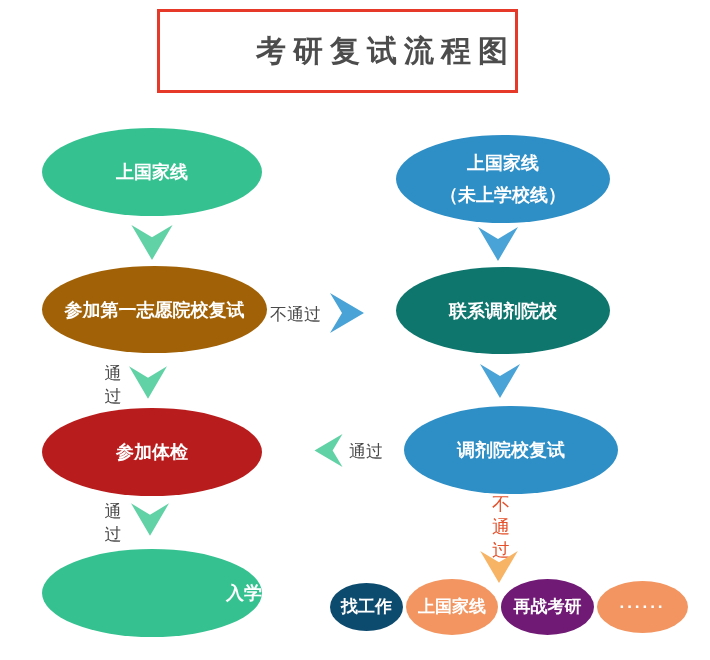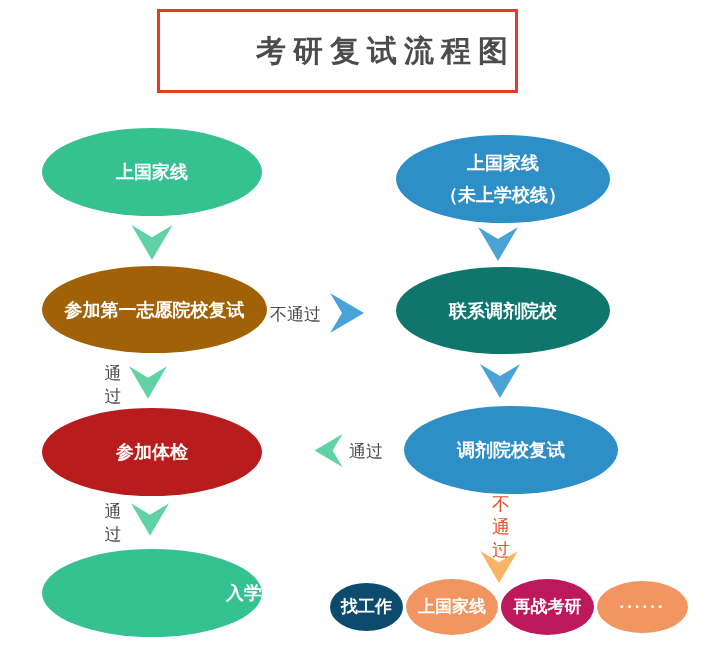--- a/index.html
+++ b/index.html
@@ -106,20 +106,20 @@
     <polygon points="34,0 0,20 34,40 22,20" fill="#61d2a5"></polygon>
   </svg>
   <div class="hlabel" style="left:349px;top:440px">通过</div>
 
   <div class="node small" style="left: 330px; top: 583px; width: 73px; height: 48px; background-color: #0c4a6e;">
     <span>找工作</span>
   </div>
   <div class="node small" style="left: 406px; top: 579px; width: 92px; height: 56px; background-color: rgb(242, 149, 96);">
     <span>上国家线</span>
   </div>
-  <div class="node small" style="left: 501px; top: 579px; width: 93px; height: 56px; background-color: #be185d; text-align: right;">
+  <div class="node small" style="left: 501px; top: 579px; width: 93px; height: 56px; background-color: #701a75; text-align: right;">
     <span>再战考研</span>
   </div>
   <div class="node small" style="left: 597px; top: 581px; width: 91px; height: 52px; background-color: rgb(242, 149, 96);">
     <span class="dots">······</span>
   </div>
 
 </div>
 
 </body></html>

